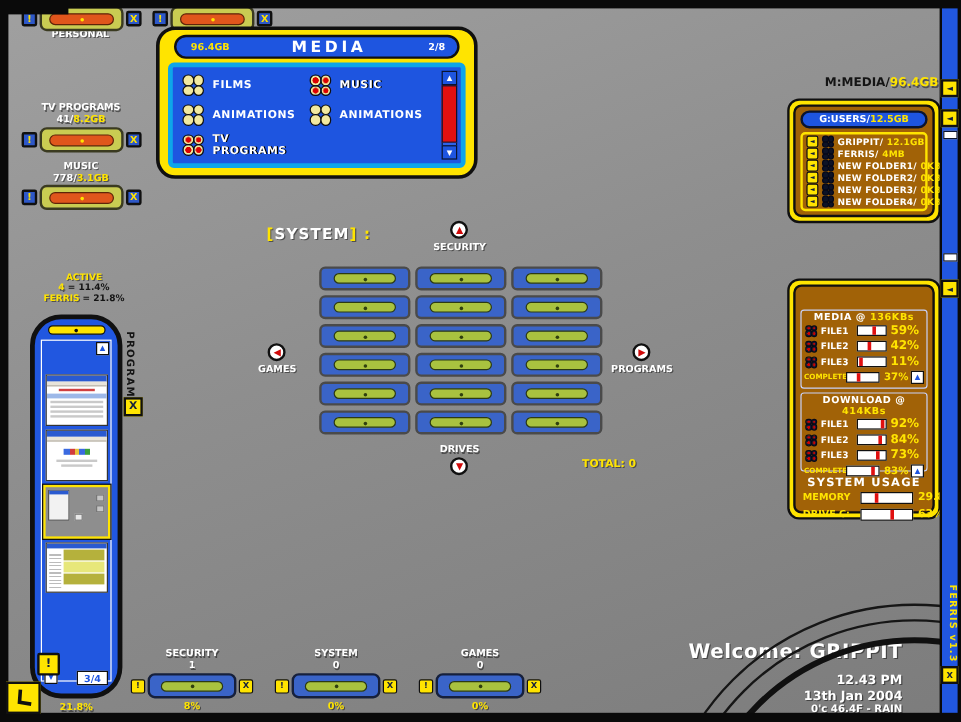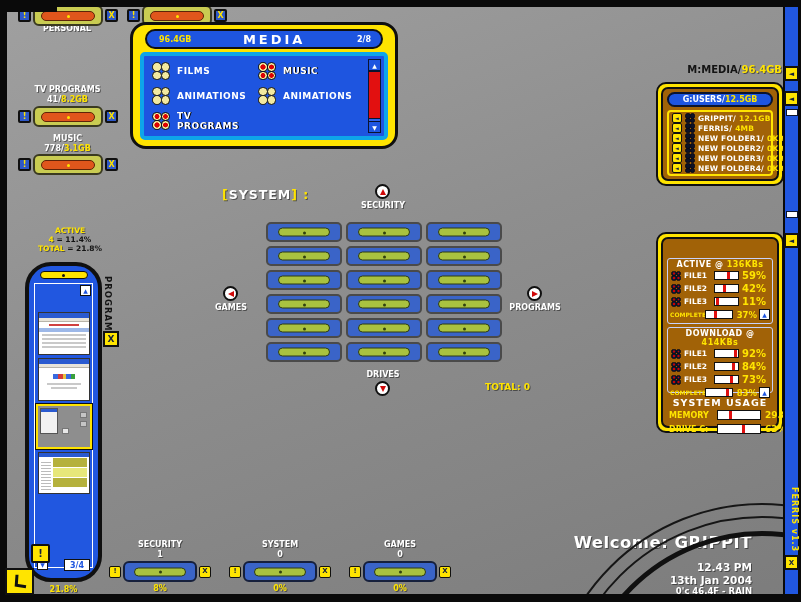--- a/index.html
+++ b/index.html
@@ -101,21 +101,21 @@
   .f-row{display:flex;align-items:center;gap:3px;height:13px;padding:0 1px}
   .fname{font-size:7.5px;width:27px;flex:none}
   .bar{position:relative;flex:1;height:9px;background:#fff;border:1px solid #101010}
   .bar b{position:absolute;top:0;bottom:0;width:3px;background:#e01010}
   .fpct{width:27px;flex:none;text-align:left;font-size:10px}
   .c-row{display:flex;align-items:center;gap:2px;height:13px}
   .clab{font-size:6px;width:33px;flex:none}
   .cpct{font-size:8.5px;width:22px;flex:none;text-align:right}
   .c-row .wbox{width:11px;height:11px;flex:none}
   #usage-title{position:absolute;left:0;right:0;top:158px;text-align:center;font-size:9.5px;letter-spacing:1px}
-  .usage-row{position:absolute;left:6px;right:6px;display:flex;align-items:center;gap:4px}
+  .usage-row{position:absolute;left:6px;right:6px;display:flex;gap:4px}
   .ulab{font-size:8px;width:44px;flex:none}
   .upct{flex:1;text-align:right;font-size:9px}
   .usage-row .bar{flex:none;width:44px;height:10px}
 
   
   #prog-panel{left:25px;top:262px;width:77px;height:320px;background:#2157e0;border:4px solid #101010;border-radius:26px;z-index:6}
   #prog-handle{position:absolute;left:50%;top:5px;transform:translateX(-50%);width:48px;height:8px;background:#ffe400;
                border:1px solid #101010;border-radius:4px}
   #prog-handle::after{content:"";position:absolute;left:50%;top:50%;width:3px;height:3px;margin:-1.5px;background:#101010;border-radius:50%}
   #prog-inner{position:absolute;left:5px;top:17px;width:59px;height:285px;border:1px solid #fff}
@@ -212,21 +212,21 @@
     <span class="btn-sq btn-blue">!</span>
     <span class="slider slider-olive">
         <span class="pill pill-orange"></span>
       </span>
     <span class="btn-sq btn-blue">X</span>
   </div>
 
   <div class="abs ctr" style="left:28px;top:226px;width:84px">
     <div class="y sh lbl75">ACTIVE</div>
     <div class="lbl75"><span class="y sh">4 </span><span class="k">= 11.4%</span></div>
-    <div class="lbl75"><span class="y sh">TOTAL </span><span class="k">= 21.8%</span></div>
+    <div class="lbl75"><span class="y sh">FERRIS </span><span class="k">= 21.8%</span></div>
   </div>
 
   <div class="abs" id="prog-panel">
     <div id="prog-handle"></div>
     <div id="prog-inner">
       <span class="wbox">▲</span>
       <div class="thumb" style="top:28px">
         <div class="t-bar"></div>
           <div class="t-tool"></div>
           <div class="t-red"></div>
@@ -490,21 +490,21 @@
   <div class="abs w sh ctr lbl8" style="left:505px;top:303px;width:60px">PROGRAMS</div>
   <div class="abs w sh ctr lbl8" style="left:355px;top:370px;width:56px">DRIVES</div>
   <div class="abs circle" style="left:375px;top:381px">
       <span class="tri tri-down"></span>
     </div>
   <div class="abs y sh rgt" style="left:462px;top:382px;width:68px;font-size:9px">TOTAL: 0</div>
 
   <div class="abs ypanel" id="stats-panel">
     <div class="inner">
       <div class="f-box" id="upload-section">
-          <div class="f-head"><span class="w">ACTIVE @ </span><span class="y">136KBs</span></div>
+          <div class="f-head"><span class="w">MEDIA @ </span><span class="y">136KBs</span></div>
           <div class="f-row">
             <span class="clv clv-darkred clv-s">
               <i></i>
               <i></i>
               <i></i>
               <i></i>
             </span>
             <span class="w fname">FILE1</span>
             <span class="bar">
               <b style="left: calc(59% - 2px);"></b>

